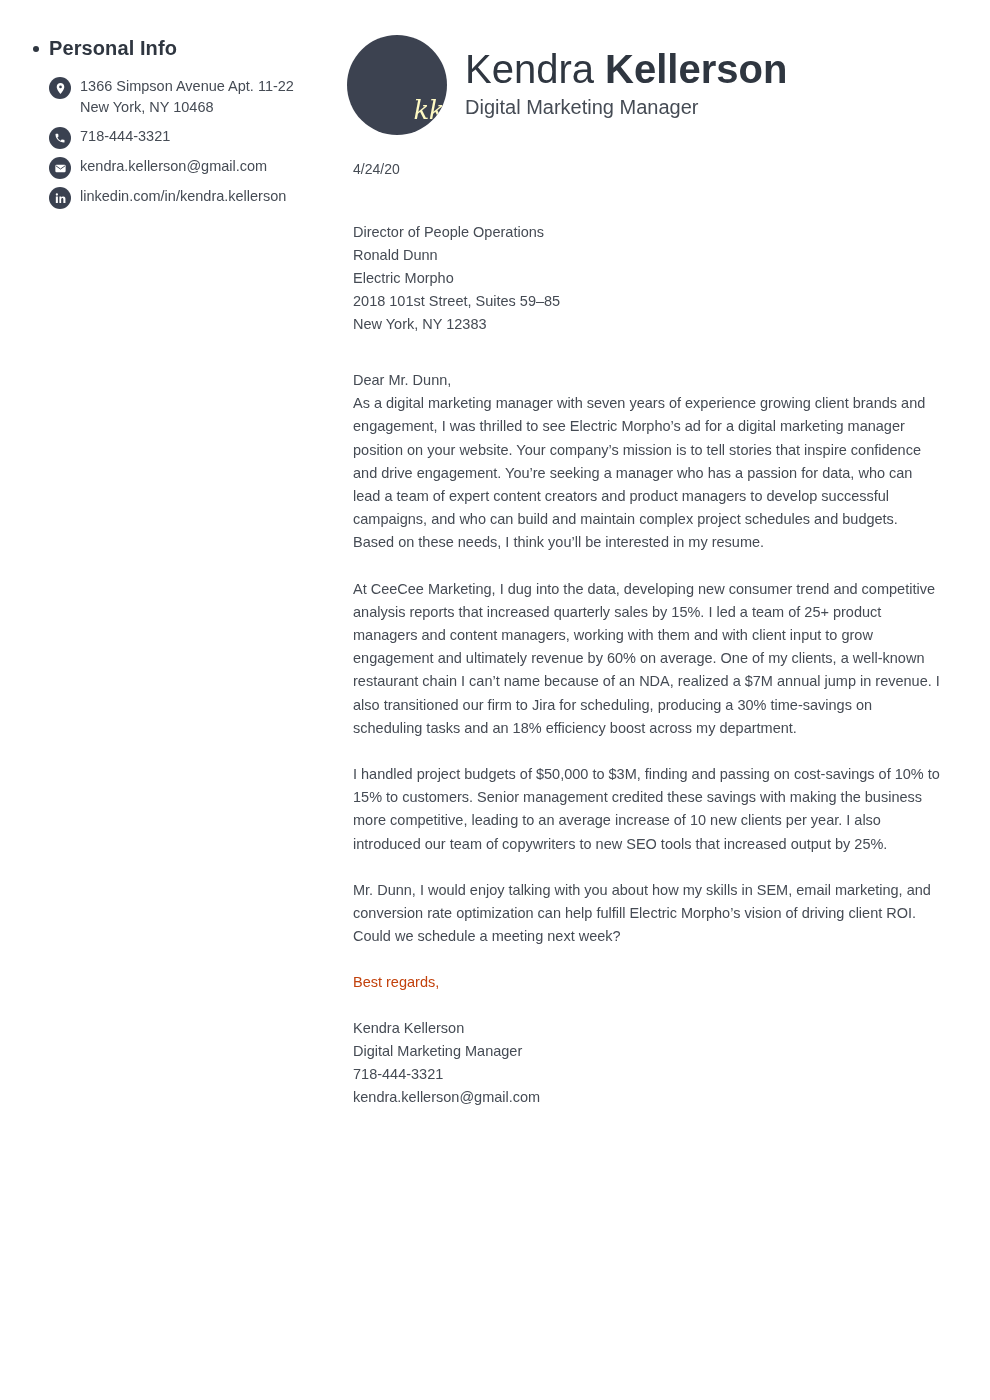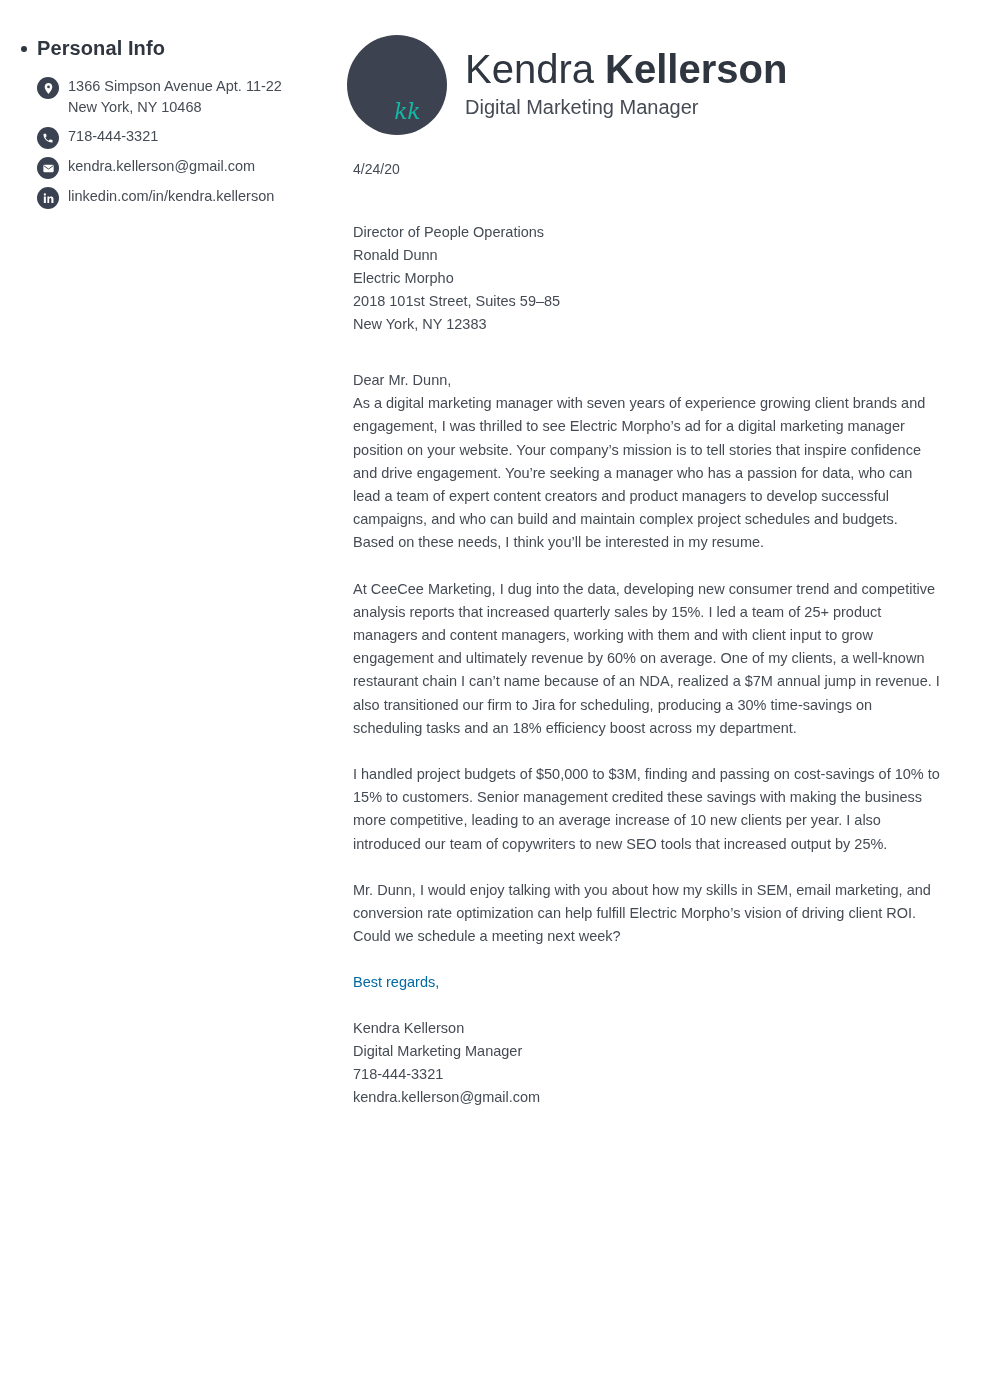--- a/index.html
+++ b/index.html
@@ -22,21 +22,21 @@
     height: 1400px;
     background: #ffffff;
     display: flex;
     box-sizing: border-box;
   }
 
   
   .sidebar {
     width: 347px;
     box-sizing: border-box;
-    padding: 36px 18px 0 21px;
+    padding: 36px 18px 0 33px;
     flex: 0 0 347px;
   }
 
   .section-heading {
     display: flex;
     align-items: center;
     font-size: 20px;
     font-weight: bold;
     color: #2f3640;
     letter-spacing: 0.1px;
@@ -105,26 +105,26 @@
     width: 100px;
     height: 100px;
     border-radius: 50%;
     background: #3c4250;
     flex: 0 0 100px;
     position: relative;
     overflow: hidden;
   }
   .monogram .initials {
     position: absolute;
-    right: 27px;
+    right: 3px;
     bottom: 12px;
-    color: #14b8a6;
+    color: #fef9c3;
     font-family: "DejaVu Serif", serif;
     font-style: italic;
-    font-size: 22px;
+    font-size: 26px;
     line-height: 1;
     letter-spacing: -0.5px;
   }
   .name-block {
     margin-left: 18px;
     padding-bottom: 4px;
   }
   .full-name {
     font-size: 40px;
     line-height: 1.12;
@@ -172,21 +172,21 @@
     margin-bottom: 0;
   }
   .body-copy p:last-child {
     margin-bottom: 0;
   }
   .sign-off {
     margin-left: 6px;
     margin-top: 23px;
     font-size: 14.5px;
     line-height: 23px;
-    color: #0369a1;
+    color: #c2410c;
   }
   .signature-block {
     margin-left: 6px;
     margin-top: 23px;
     font-size: 14.5px;
     line-height: 23px;
     color: #454b54;
   }
 </style>
 </head>

